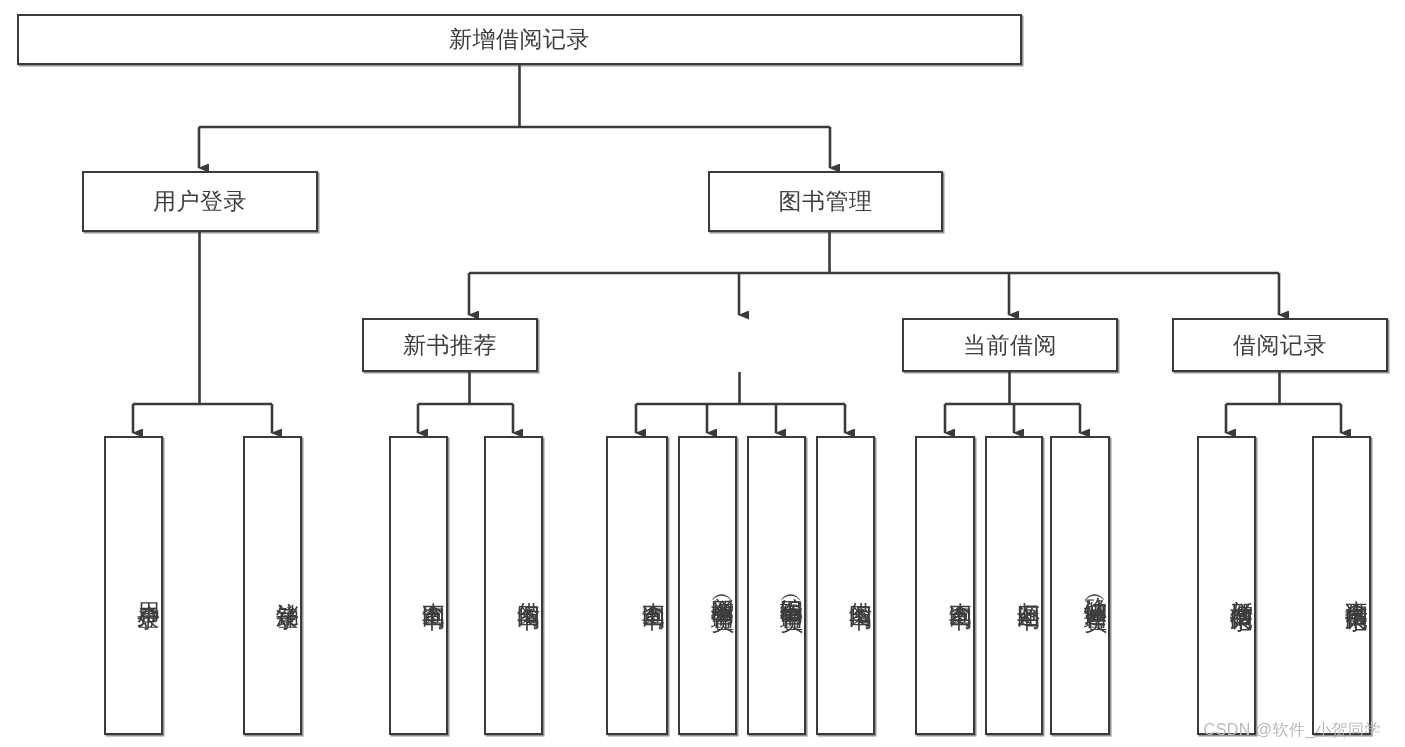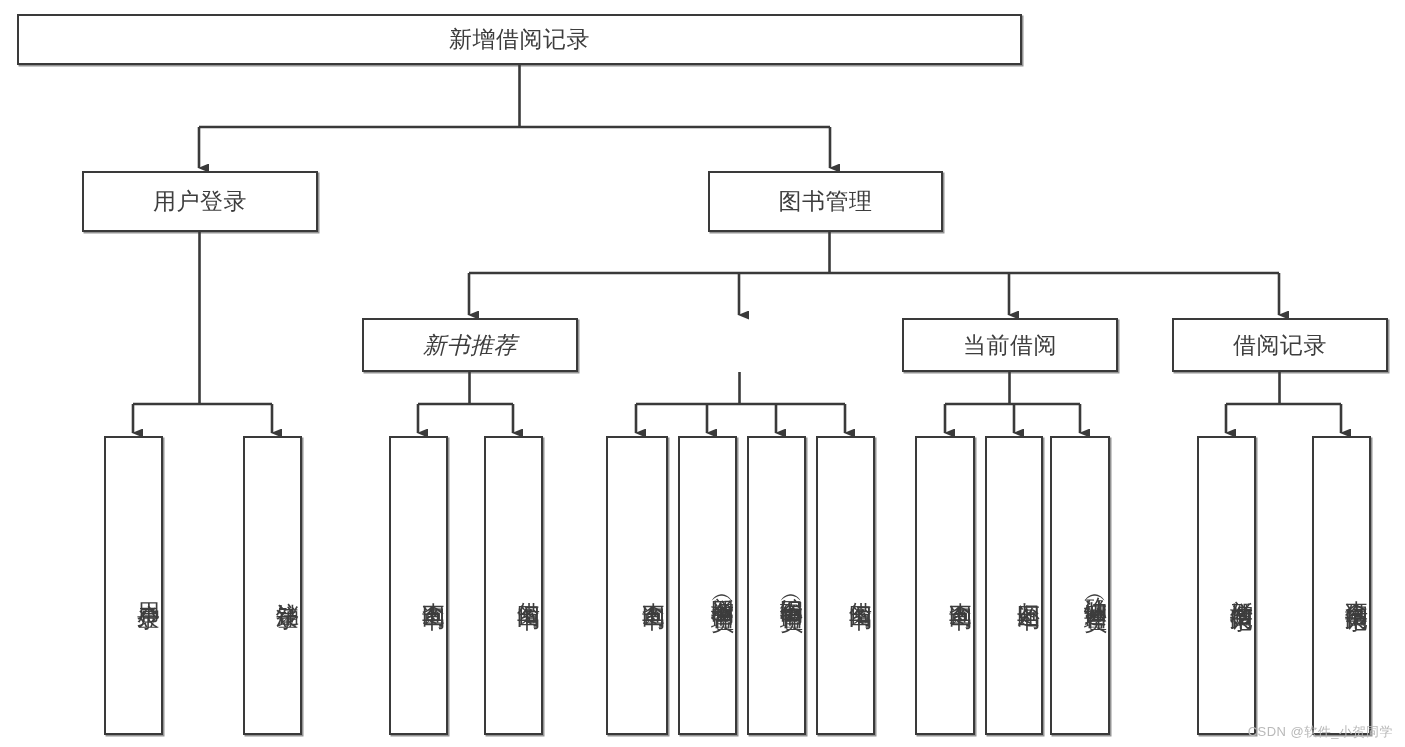--- a/index.html
+++ b/index.html
@@ -53,23 +53,23 @@
   .lvl1 { height: 51px; }
   .lvl2 { height: 61px; }
   .lvl3 { height: 54px; }
   .leaf {
     height: 299px;
     align-items: flex-start;
     justify-content: center;
   }
   .watermark {
     position: absolute;
-    right: 12px;
+    right: 24px;
     bottom: 6px;
-    font-size: 13px;
+    font-size: 16px;
     color: #b9b9b9;
     white-space: nowrap;
     letter-spacing: 0.5px;
   }
 </style>
 </head>
 <body>
 
 <div id="canvas">
 
@@ -130,21 +130,21 @@
     <span>新增借阅记录</span>
   </div>
 
   <div class="node node-h lvl2" style="left:82px; top:171px; width:236px;">
     <span>用户登录</span>
   </div>
   <div class="node node-h lvl2" style="left:708px; top:171px; width:235px;">
     <span>图书管理</span>
   </div>
 
-  <div class="node node-h lvl3" style="left:362px; top:318px; width:216px;font-style:italic;">
+  <div class="node node-h lvl3" style="left:362px; top:318px; width:176px;">
     <span>新书推荐</span>
   </div>
   <div class="node node-h lvl3" style="left:1172px; top:318px; width:216px;">
     <span>借阅记录</span>
   </div>
   <div class="node node-h lvl3" style="left:902px; top:318px; width:216px;">
     <span>当前借阅</span>
   </div>
 
   <div class="node node-v leaf" style="left:104px; top:436px; width:59px;">

